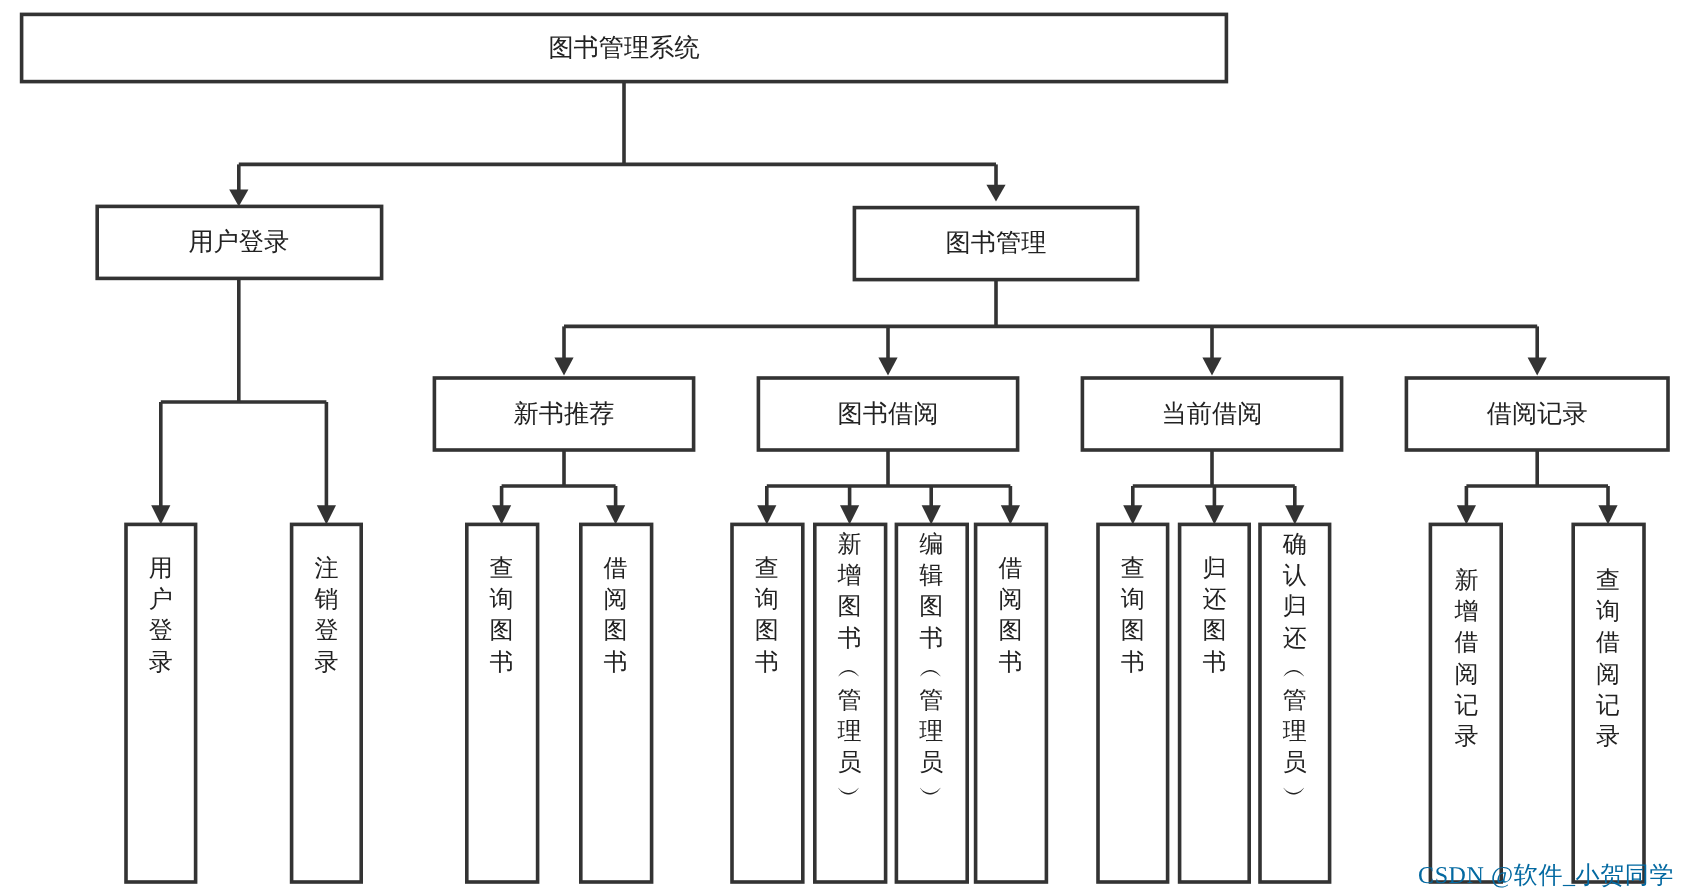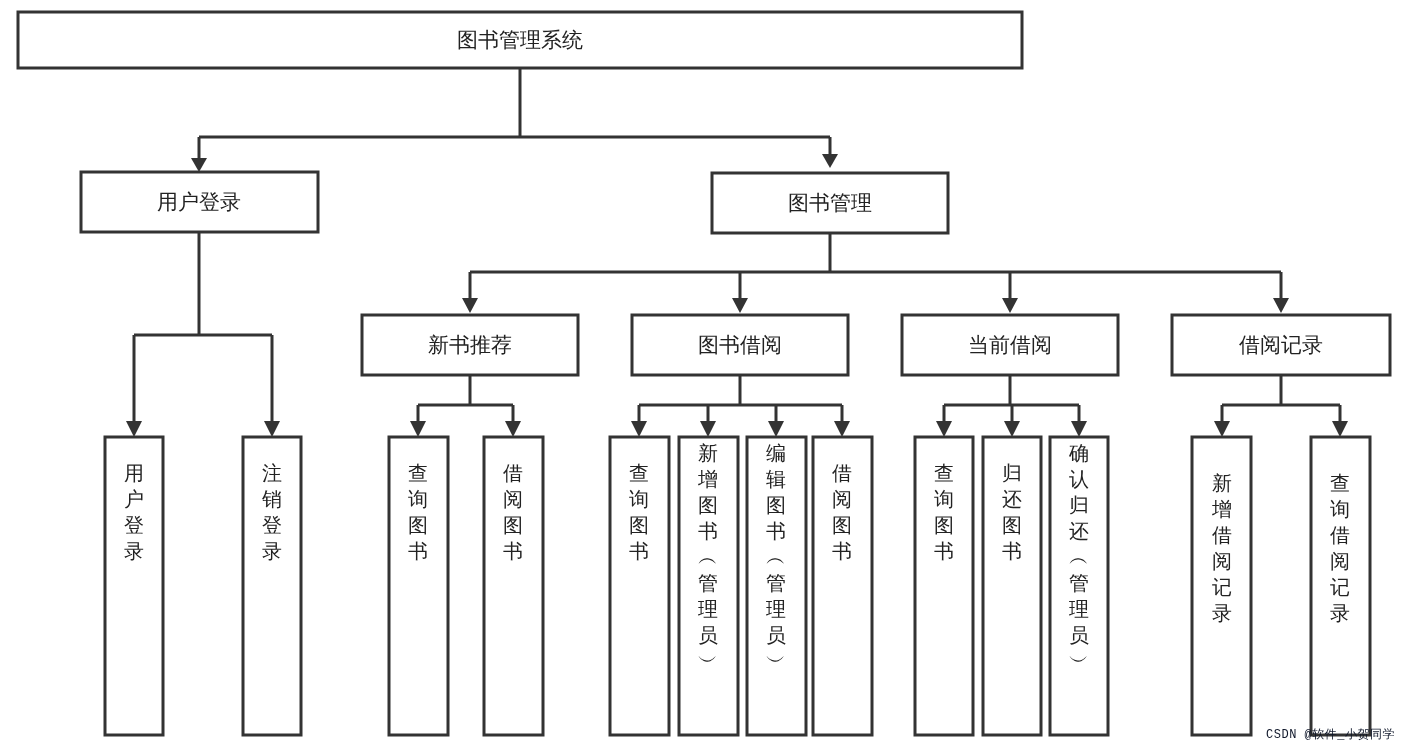--- a/index.html
+++ b/index.html
@@ -52,23 +52,23 @@
   .node-label-v {
     font-family: "Liberation Sans", "DejaVu Sans", sans-serif;
     font-size: 20px;
     fill: #222222;
     text-anchor: middle;
   }
   .watermark {
     position: absolute;
     right: 10px;
     bottom: 4px;
-    font-family: Liberation Mono, monospace;
-    font-size: 12px;
-    color: #0f172a;
+    font-family: Liberation Serif, serif;
+    font-size: 20px;
+    color: #0369a1;
     white-space: nowrap;
     letter-spacing: 0.5px;
   }
 </style>
 </head>
 <body>
 
 <div id="diagram-root">
 
   <svg class="diagram-canvas" viewBox="0 0 1405 747" xmlns="http://www.w3.org/2000/svg">

